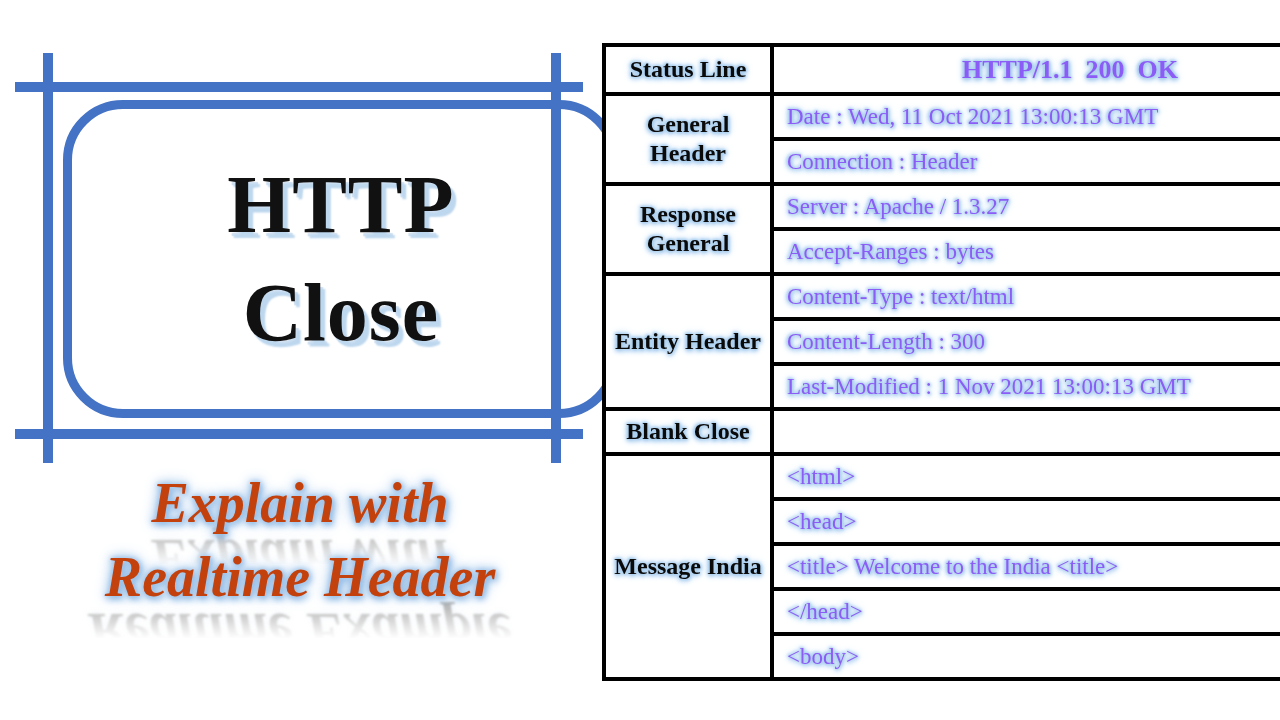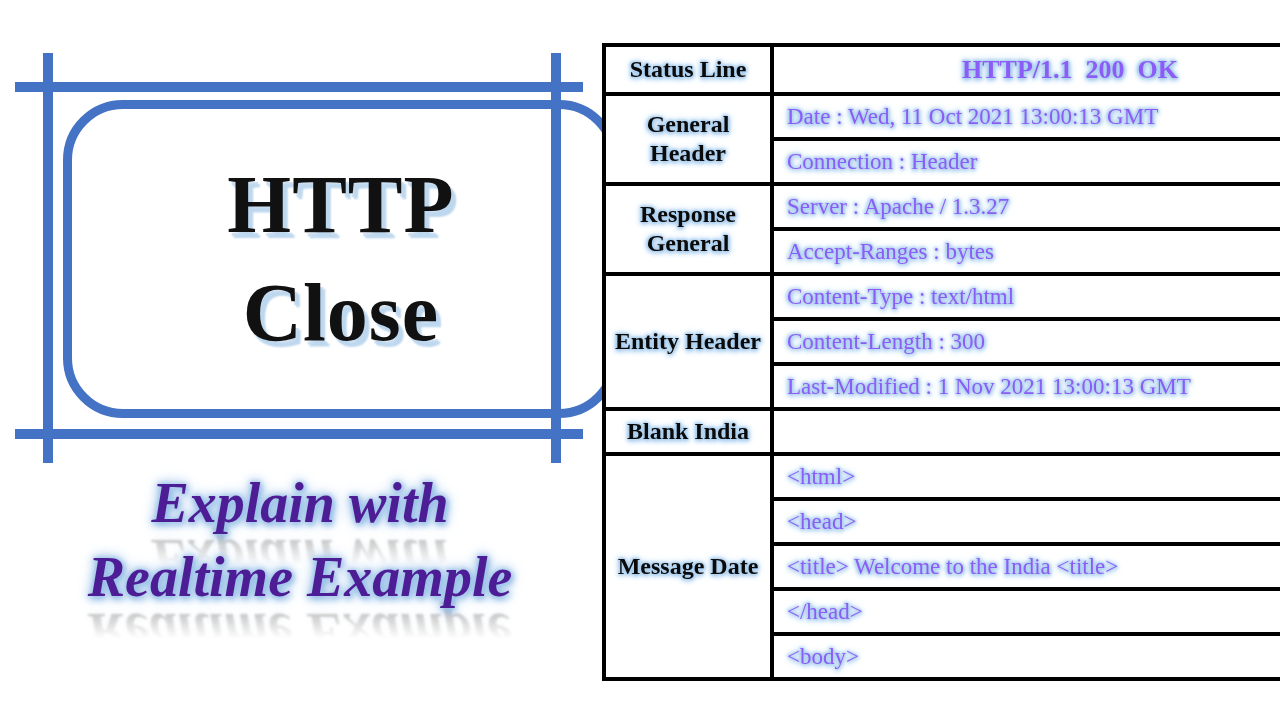--- a/index.html
+++ b/index.html
@@ -24,21 +24,21 @@
     font-size:82px; font-weight:bold; color:#111111; line-height:108px;
     text-shadow:5px 6px 2px #BDD7EE, 3px 4px 1px #cfe0f2;
     letter-spacing:1px;
   }
 
   
   .subtitle { position:absolute; left:0; top:468px; width:600px; text-align:center; }
   .sub-line { position:relative; height:74px; }
   .sub-text, .sub-reflection {
     display:block; width:100%;
-    font-size:56px; font-weight:bold; font-style:italic; color:#4c1d95;
+    font-size:56px; font-weight:bold; font-style:italic; color:#c2410c;
     line-height:70px; white-space:nowrap;
   }
   .sub-text {
     position:relative; z-index:2;
     text-shadow:0 0 4px #a6c9ec, 0 0 9px #93bce6, 0 0 15px #93bce6, 2px 3px 6px #93bce6;
   }
   .sub-reflection {
     position:absolute; left:0; top:56px; z-index:1;
     transform:scaleY(-1); opacity:0.5; color:#3c3c3c;
     filter:blur(1px);
@@ -90,21 +90,21 @@
       <div class="title-line">HTTP</div>
       <div class="title-line">Close</div>
     </div>
 
     <div class="subtitle">
       <div class="sub-line">
         <span class="sub-text">Explain with</span>
         <span class="sub-reflection">Explain with</span>
       </div>
       <div class="sub-line">
-        <span class="sub-text">Realtime Example</span>
+        <span class="sub-text">Realtime Header</span>
         <span class="sub-reflection">Realtime Example</span>
       </div>
     </div>
   </div>
 
   <div class="right-panel">
     <table class="hdr">
       <colgroup>
           <col class="c-label">
           <col class="c-value">
@@ -140,27 +140,27 @@
           </tr>
           <tr>
             <td class="value glow">Content-Length : 300</td>
           </tr>
           <tr>
             <td class="value glow">Last-Modified : 1 Nov 2021 13:00:13 GMT</td>
           </tr>
         </tbody>
         <tbody>
           <tr>
-            <th rowspan="1" class="label glow">Blank India</th>
+            <th rowspan="1" class="label glow">Blank Close</th>
             <td class="value glow"></td>
           </tr>
         </tbody>
         <tbody>
           <tr>
-            <th rowspan="5" class="label glow">Message Date</th>
+            <th rowspan="5" class="label glow">Message India</th>
             <td class="value glow">&lt;html&gt;</td>
           </tr>
           <tr>
             <td class="value glow">&lt;head&gt;</td>
           </tr>
           <tr>
             <td class="value glow">&lt;title&gt; Welcome to the India &lt;title&gt;</td>
           </tr>
           <tr>
             <td class="value glow">&lt;/head&gt;</td>

